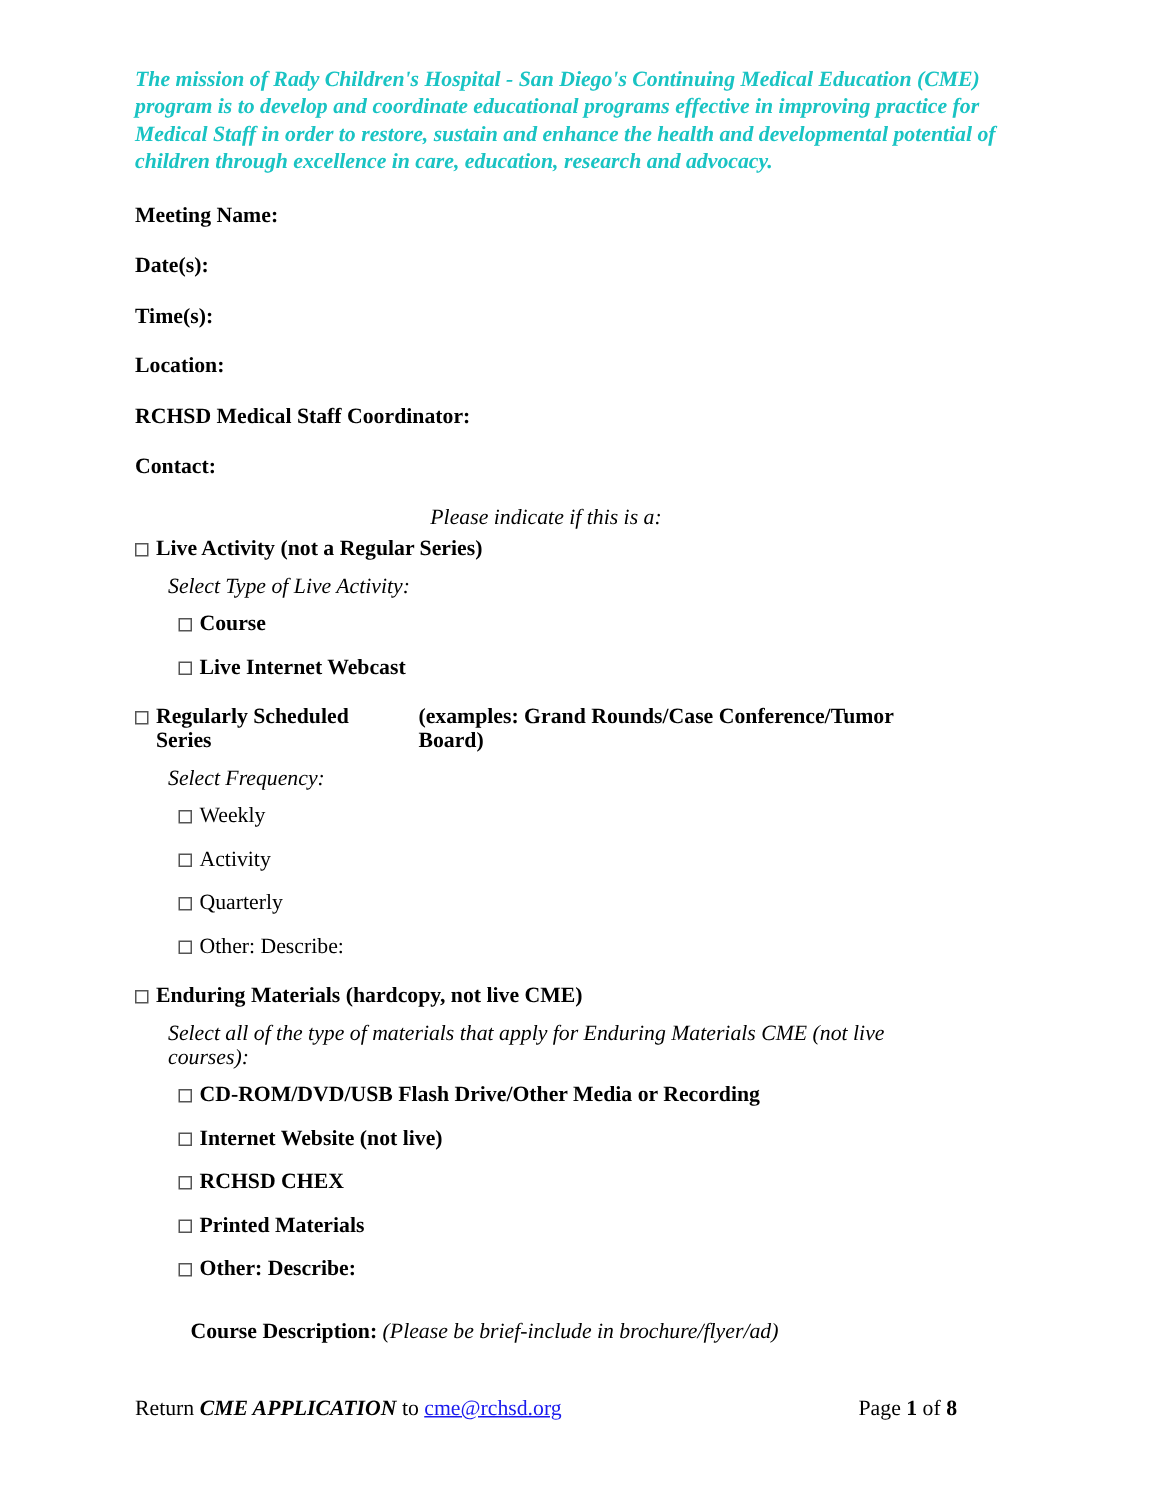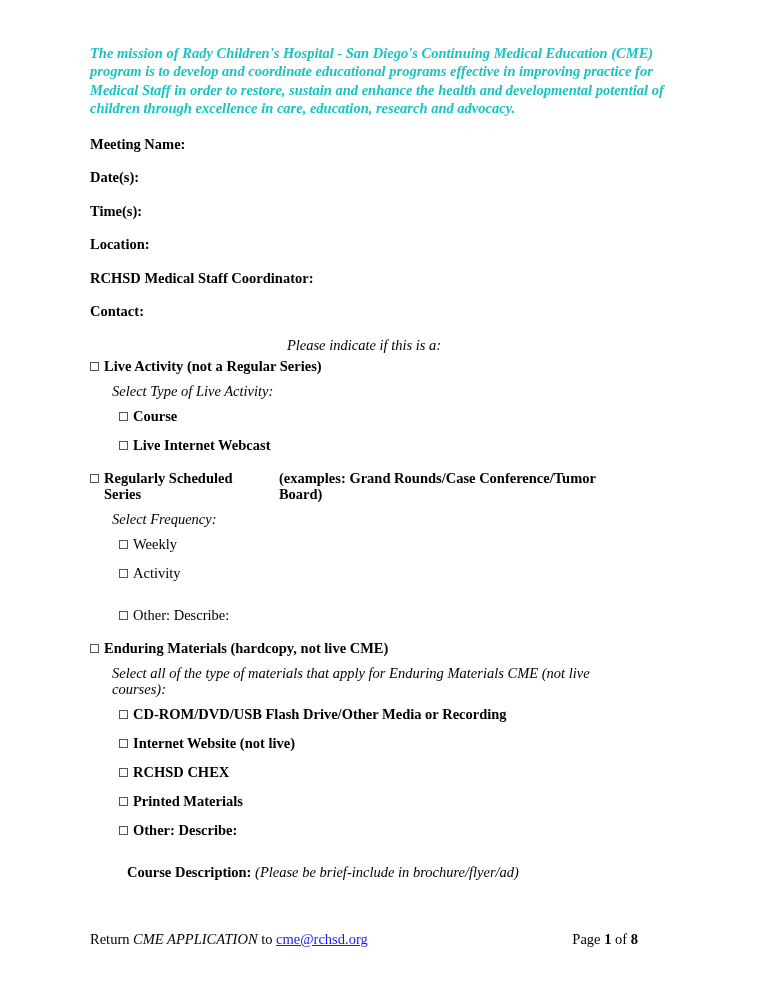--- a/index.html
+++ b/index.html
@@ -98,21 +98,21 @@
     position: absolute;
     left: 90px;
     right: 90px;
     bottom: 46px;
     font-size: 14.5px;
     display: flex;
     justify-content: space-between;
     align-items: baseline;
   }
   .footer .bi {
-    font-weight: normal;
+    font-weight: bold;
     font-style: italic;
   }
   .footer a {
     color: #1a1aee;
     text-decoration: underline;
   }
   .footer .pg b { font-weight: bold; }
 </style>
 </head>
 <body>
@@ -161,20 +161,24 @@
   <div class="row lvl2">
     <span class="cb"></span>
     <span class="opt-norm">Weekly</span>
   </div>
   <div class="gap-m"></div>
   <div class="row lvl2">
     <span class="cb"></span>
     <span class="opt-norm">Activity</span>
   </div>
   <div class="gap-m"></div>
+  <div class="row lvl2">
+    <span class="cb"></span>
+    <span class="opt-norm">Quarterly</span>
+  </div>
   <div class="gap-m"></div>
   <div class="row lvl2">
     <span class="cb"></span>
     <span class="opt-norm">Other: Describe:</span>
   </div>
   <div class="gap-l"></div>
 
   <div class="row lvl0">
     <span class="cb"></span>
     <span class="opt-bold">Enduring Materials (hardcopy, not live CME)</span>

